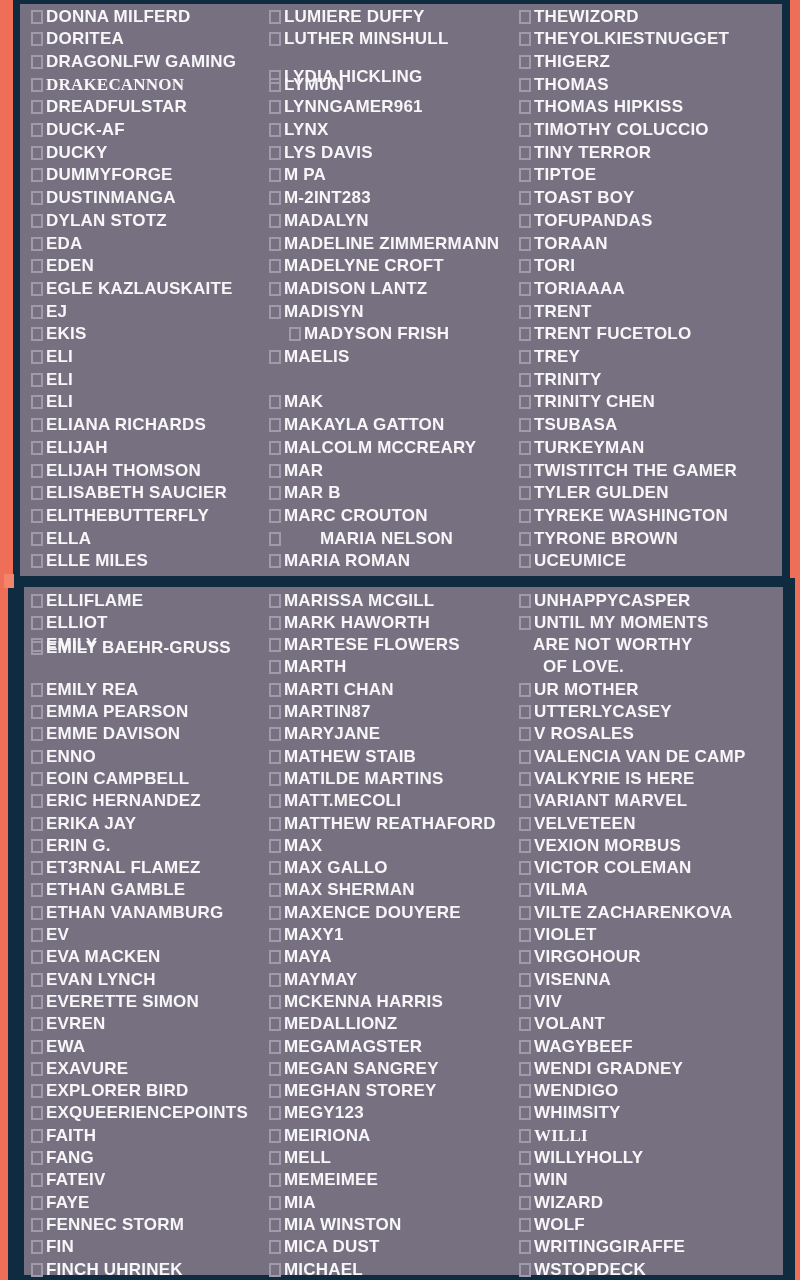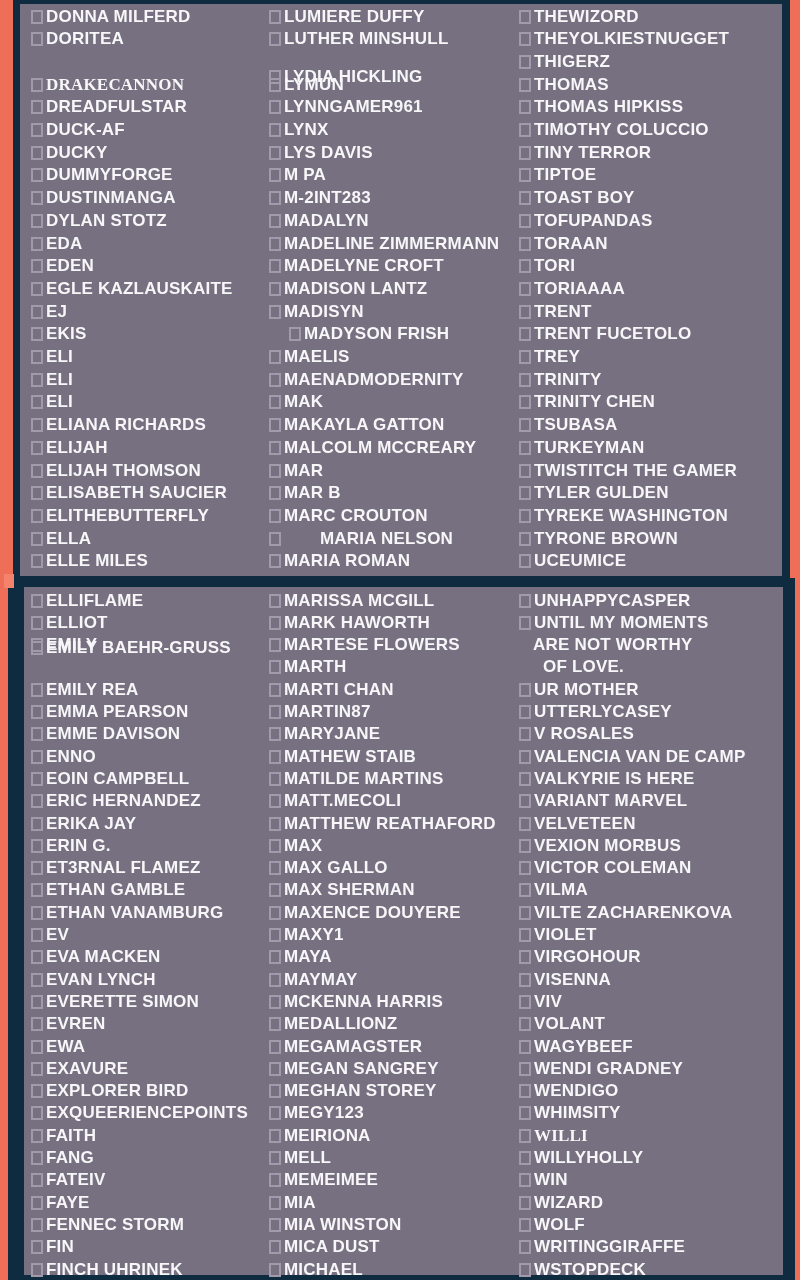--- a/index.html
+++ b/index.html
@@ -44,20 +44,24 @@
   <div class="columns">
     <div class="col col-1">
         <div class="row" style="top: 5px;">
           <span class="box"></span>
           <span class="label">DONNA MILFERD</span>
         </div>
         <div class="row" style="top: 27.7px;">
           <span class="box"></span>
           <span class="label">DORITEA</span>
         </div>
+        <div class="row" style="top: 50.4px;">
+          <span class="box"></span>
+          <span class="label">DRAGONLFW GAMING</span>
+        </div>
         <div class="row" style="top: 73.1px; font-family: Liberation Serif, serif;">
           <span class="box"></span>
           <span class="label">DRAKECANNON</span>
         </div>
         <div class="row" style="top: 95.8px;">
           <span class="box"></span>
           <span class="label">DREADFULSTAR</span>
         </div>
         <div class="row" style="top: 118.5px;">
           <span class="box"></span>
@@ -321,24 +325,20 @@
           <span class="box"></span>
           <span class="label">MADISYN</span>
         </div>
         <div class="row" style="top: 322.8px; padding-left: 20px;">
           <span class="box"></span>
           <span class="label">MADYSON FRISH</span>
         </div>
         <div class="row" style="top: 345.5px;">
           <span class="box"></span>
           <span class="label">MAELIS</span>
-        </div>
-        <div class="row" style="top: 368.2px;">
-          <span class="box"></span>
-          <span class="label">MAENADMODERNITY</span>
         </div>
         <div class="row" style="top: 390.9px;">
           <span class="box"></span>
           <span class="label">MAK</span>
         </div>
         <div class="row" style="top: 413.6px;">
           <span class="box"></span>
           <span class="label">MAKAYLA GATTON</span>
         </div>
         <div class="row" style="top: 436.3px;">

